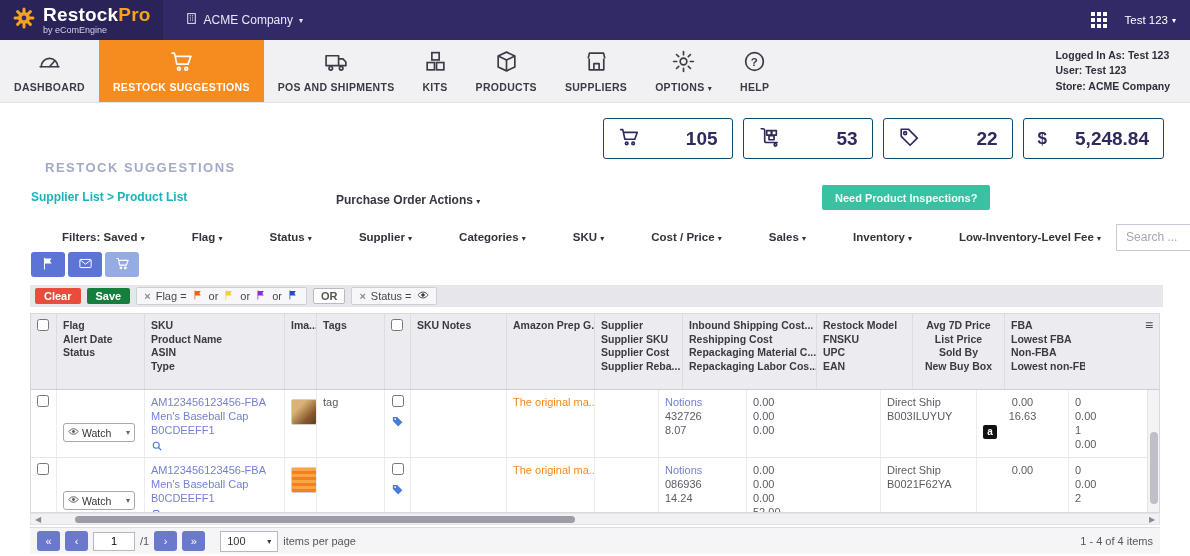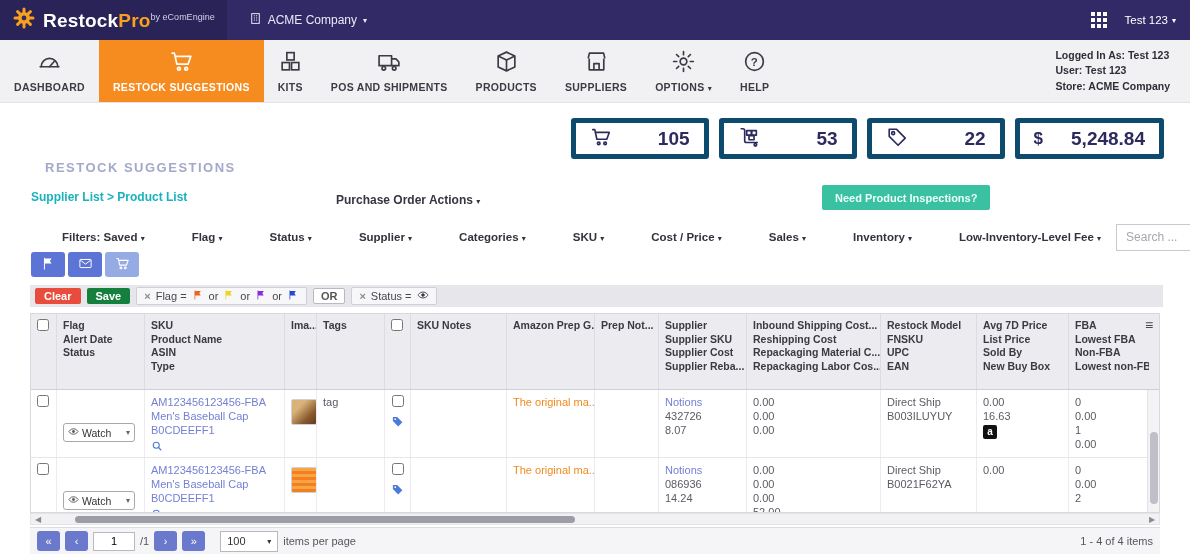--- a/index.html
+++ b/index.html
@@ -2,42 +2,42 @@
 <html><head>
 <meta charset="utf-8">
 <style>
   * { margin:0; padding:0; box-sizing:border-box; }
   body { font-family:"Liberation Sans","DejaVu Sans",sans-serif; background:#fff; }
   .app { position:relative; width:1190px; height:556px; background:#fff; overflow:hidden; }
 
   
   .topbar { height:40px; background:#322a66; display:flex; align-items:center; color:#fff; }
   .logo { display:flex; align-items:center; gap:7px; padding:0 12px; background:#2a2357; height:100%; }
-  .brand-lines { display:flex; line-height:1; }
+  .brand-lines { display:flex; flex-direction:column; line-height:1; }
   .brand-main { font-size:19px; font-weight:800; letter-spacing:.2px; }
   .brand-main .pro { color:#f7a11e; }
   .brand-tagline { font-size:9px; color:#cfd0e8; margin-top:2px; }
   .company-sel { display:flex; align-items:center; gap:6px; margin-left:22px; font-size:12px; color:#e9e9f6; cursor:pointer; }
   .top-right { margin-left:auto; display:flex; align-items:center; gap:18px; padding-right:14px; }
   .apps-grid { display:grid; grid-template-columns:repeat(3,4px); grid-gap:2px; cursor:pointer; }
   .apps-grid span { width:4px; height:4px; background:#fff; }
   .user-menu { font-size:11.5px; color:#fff; cursor:pointer; display:flex; align-items:center; gap:4px; }
   .caret { font-size:8px; }
 
   
   .navbar { height:63px; background:#f1f1f4; border-bottom:1px solid #e2e2e8; display:flex; align-items:stretch; }
   .nav-item { display:flex; flex-direction:column; align-items:center; justify-content:center; gap:5px;
               padding:0 14px; font-size:10.5px; font-weight:700; color:#3b3b45; letter-spacing:.3px; cursor:pointer; white-space:nowrap; }
   .nav-item svg { width:25px; height:25px; }
   .nav-item.active { background:#f68b1f; color:#fff; }
   .session-info { margin-left:auto; align-self:center; padding-right:20px; font-size:10.5px; font-weight:700; color:#2e2e38; line-height:1.45; white-space:nowrap; }
 
   
   .stats { position:absolute; top:118px; right:26px; display:flex; gap:10px; }
-  .stat { height:41px; background:#fff; border:5px solid #0c4a6e; border-radius:3px; display:flex; align-items:center; gap:16px; padding:0 14px; }
+  .stat { height:41px; background:#fff; border:1px solid #0c4a6e; border-radius:3px; display:flex; align-items:center; gap:16px; padding:0 14px; }
   .stat svg { width:22px; height:22px; color:#2d2a5e; }
   .stat .dollar { font-size:17px; font-weight:700; color:#2d2a5e; }
   .stat-value { font-size:19px; font-weight:700; color:#2d2a5e; text-align:right; min-width:62px; }
 
   
   .page-title { position:absolute; top:160px; left:45px; font-size:13px; font-weight:700; letter-spacing:1.5px; color:#a3a9c8; }
   .breadcrumb { position:absolute; top:190px; left:31px; font-size:12px; font-weight:700; color:#19b2bd; cursor:pointer; }
   .po-actions { position:absolute; top:193px; left:336px; font-size:12px; font-weight:700; color:#36363f; cursor:pointer; }
   .inspect-btn { position:absolute; top:185px; left:822px; height:25px; padding:0 13px; background:#39c1a2; color:#ecfff9;
                  font-size:11px; font-weight:700; border:none; border-radius:2px; display:flex; align-items:center; cursor:pointer; }
@@ -74,21 +74,21 @@
   .eye-dark { color:#3d3d46; }
 
   
   .table-wrap { position:absolute; top:313px; left:30px; width:1130px; height:200px; border:1px solid #d8d8de; background:#fff; overflow:hidden; }
   .thead { display:flex; height:76px; background:#ebebf0; border-bottom:1px solid #cfcfd8; }
   .th { border-right:1px solid #dcdce2; padding:5px 6px; font-size:10.5px; font-weight:700; color:#3a3a42; line-height:13.5px; overflow:hidden; white-space:nowrap; }
   .trow { display:flex; height:68px; border-bottom:1px solid #e6e6ea; background:#fff; }
   .td { border-right:1px solid #ececf0; padding:5px 6px; font-size:11px; color:#5a5a64; line-height:14px; overflow:hidden; white-space:nowrap; }
   .c1{width:26px;} .c2{width:88px;} .c3{width:140px;} .c4{width:32px;} .c5{width:68px;} .c6{width:26px;}
   .c7{width:96px;} .c8{width:88px;} .c9{width:64px;} .c10{width:88px;} .c11{width:134px;} .c12{width:96px;}
-  .c13{width:92px;} .c14{width:80px; border-right:none;}
+  .c13{width:92px;text-align:center;} .c14{width:80px; border-right:none;}
   .link { color:#7480d4; cursor:pointer; }
   .orange-text { color:#ef8a1f; }
   .status-select { margin-top:28px; width:72px; height:19px; border:1px solid #a8a8b0; border-radius:3px; background:#fff;
                    display:flex; align-items:center; gap:3px; font-size:10.5px; color:#333; padding:0 4px; cursor:pointer; }
   .status-select svg { width:11px; height:11px; color:#555; }
   .status-select .caret { margin-left:auto; color:#666; }
   .prod-img { width:26px; height:26px; margin-top:4px; border:1px solid #d0d0d6; border-radius:2px; }
   .img-cap { background:linear-gradient(135deg,#d8b278 0 30%, #8a5a2e 70%, #5f3c1c); }
   .img-orange { background:repeating-linear-gradient(0deg,#f08020 0 3px,#f9a445 3px 6px); }
   .mag-icon { margin-top:3px; color:#4a7bd8; }
@@ -183,38 +183,38 @@
         <svg viewBox="0 0 24 24" fill="none" stroke="currentColor" stroke-width="1.6" stroke-linecap="round" stroke-linejoin="round">
           <path d="M3 4h2.2l2.3 10.5h10.8L21 7H6.2"></path>
             <circle cx="9.5" cy="19" r="1.4"></circle>
             <circle cx="16.5" cy="19" r="1.4"></circle>
         </svg>
       </span>
       <span>RESTOCK SUGGESTIONS</span>
     </div>
     <div class="nav-item">
       <span>
-        <svg viewBox="0 0 24 24" fill="none" stroke="currentColor" stroke-width="1.6">
-          <rect x="8.5" y="3.5" width="7" height="7"></rect>
-            <rect x="4" y="13" width="7" height="7"></rect>
-            <rect x="13" y="13" width="7" height="7"></rect>
-        </svg>
-      </span>
-      <span>KITS</span>
-    </div>
-    <div class="nav-item">
-      <span>
         <svg viewBox="0 0 24 24" fill="none" stroke="currentColor" stroke-width="1.6" stroke-linejoin="round">
           <rect x="2" y="6.5" width="12" height="9.5"></rect>
             <path d="M14 9.5h4.2L21 12.5V16h-7"></path>
             <circle cx="6.5" cy="18.5" r="1.7"></circle>
             <circle cx="16.5" cy="18.5" r="1.7"></circle>
         </svg>
       </span>
       <span>POS AND SHIPMENTS</span>
+    </div>
+    <div class="nav-item">
+      <span>
+        <svg viewBox="0 0 24 24" fill="none" stroke="currentColor" stroke-width="1.6">
+          <rect x="8.5" y="3.5" width="7" height="7"></rect>
+            <rect x="4" y="13" width="7" height="7"></rect>
+            <rect x="13" y="13" width="7" height="7"></rect>
+        </svg>
+      </span>
+      <span>KITS</span>
     </div>
     <div class="nav-item">
       <span>
         <svg viewBox="0 0 24 24" fill="none" stroke="currentColor" stroke-width="1.6" stroke-linejoin="round">
           <path d="M12 3l8 3.8v10.4L12 21 4 17.2V6.8z"></path>
             <path d="M4 6.8l8 3.8 8-3.8"></path>
             <path d="M12 10.6V21"></path>
         </svg>
       </span>
       <span>PRODUCTS</span>
@@ -402,23 +402,20 @@
       <div class="th c5">
           <div>Tags</div>
         </div>
       <div class="th c6"><input type="checkbox" style=""></div>
       <div class="th c7">
           <div>SKU Notes</div>
         </div>
       <div class="th c8">
           <div>Amazon Prep G...</div>
         </div>
-      <div class="th c9">
-          <div>Prep Not...</div>
-        </div>
       <div class="th c10">
         <div>Supplier</div>
           <div>Supplier SKU</div>
           <div>Supplier Cost</div>
           <div>Supplier Reba...</div>
       </div>
       <div class="th c11">
         <div>Inbound Shipping Cost...</div>
           <div>Reshipping Cost</div>
           <div>Repackaging Material C...</div>

